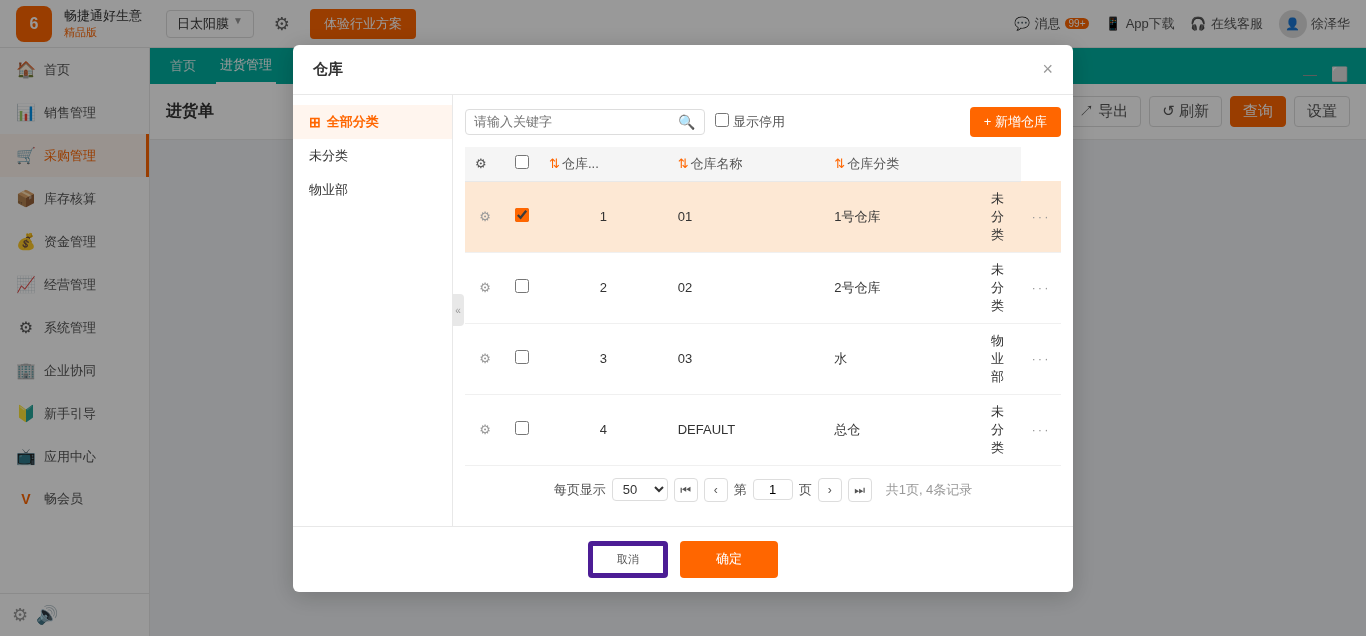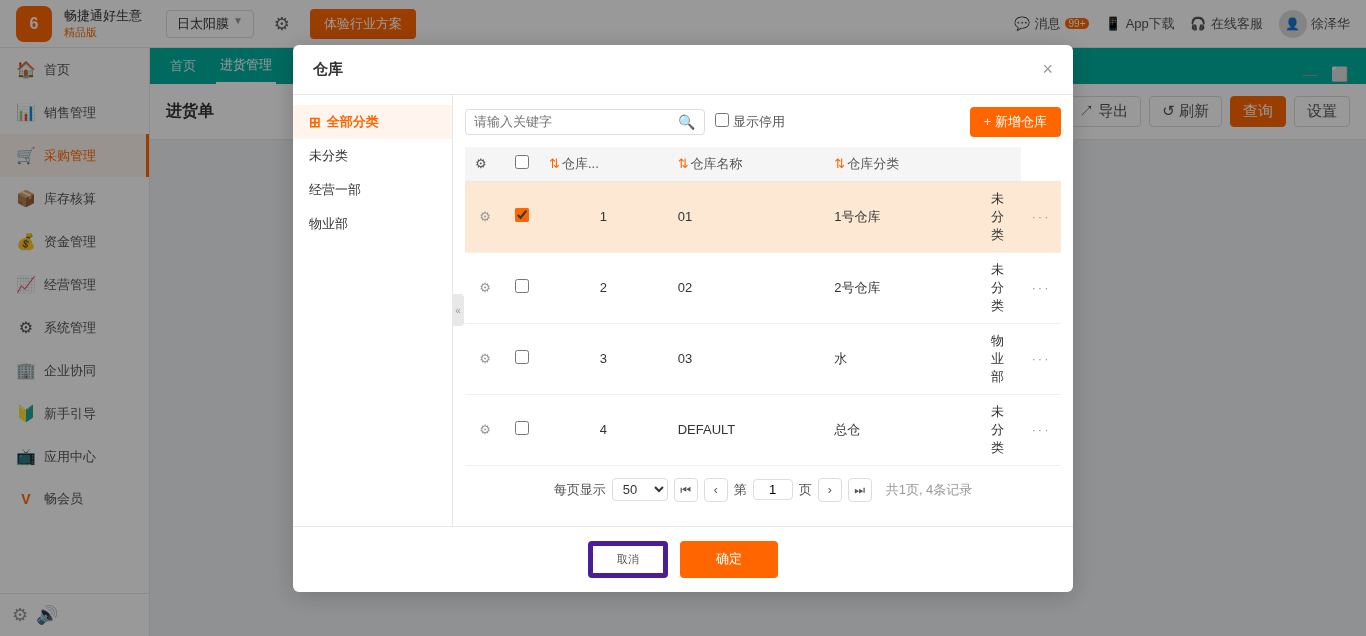--- a/index.html
+++ b/index.html
@@ -329,23 +329,20 @@
 
         <div class="modal-body">
 
           <div class="cat-sidebar">
             <div class="cat-item active">
               <span class="cat-grid-icon">⊞</span>
               <span>全部分类</span>
             </div>
             <div class="cat-item">
               <span>未分类</span>
-            </div>
-            <div class="cat-item">
-              <span>经营一部</span>
             </div>
             <div class="cat-item">
               <span>物业部</span>
             </div>
             <div class="cat-collapse">«</div>
           </div>
 
           <div class="table-area">
 
             <div class="table-toolbar">

